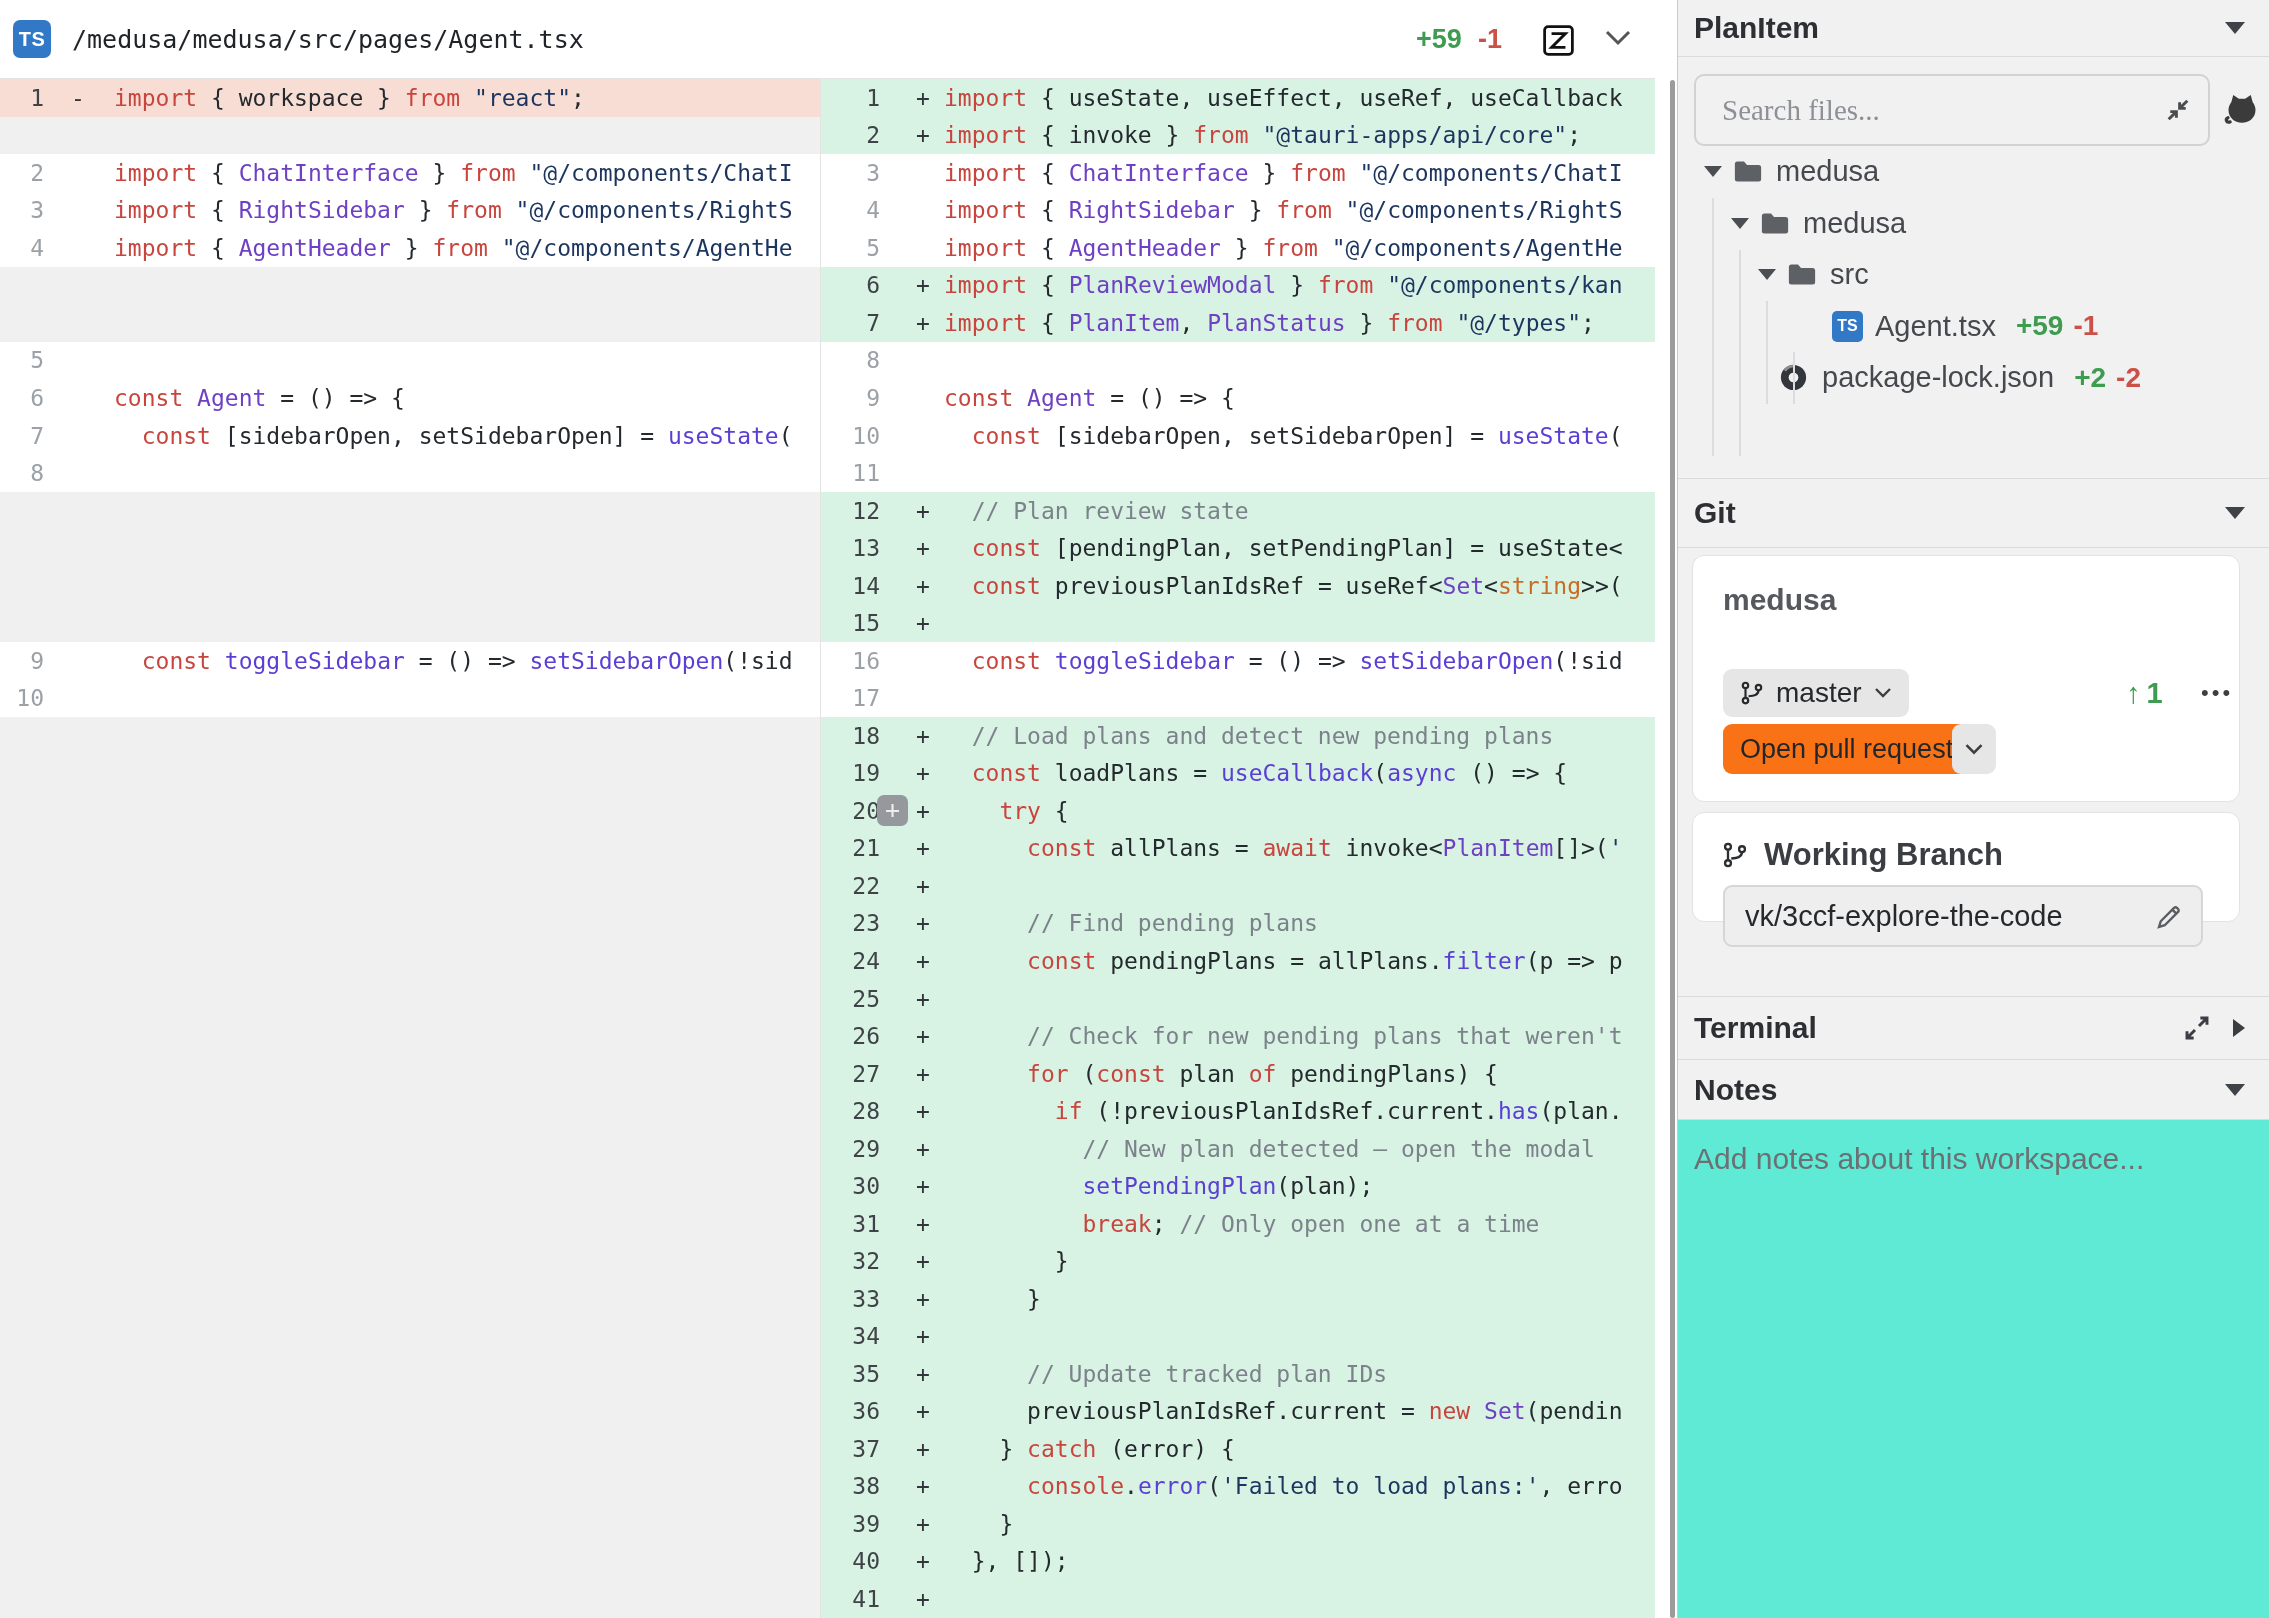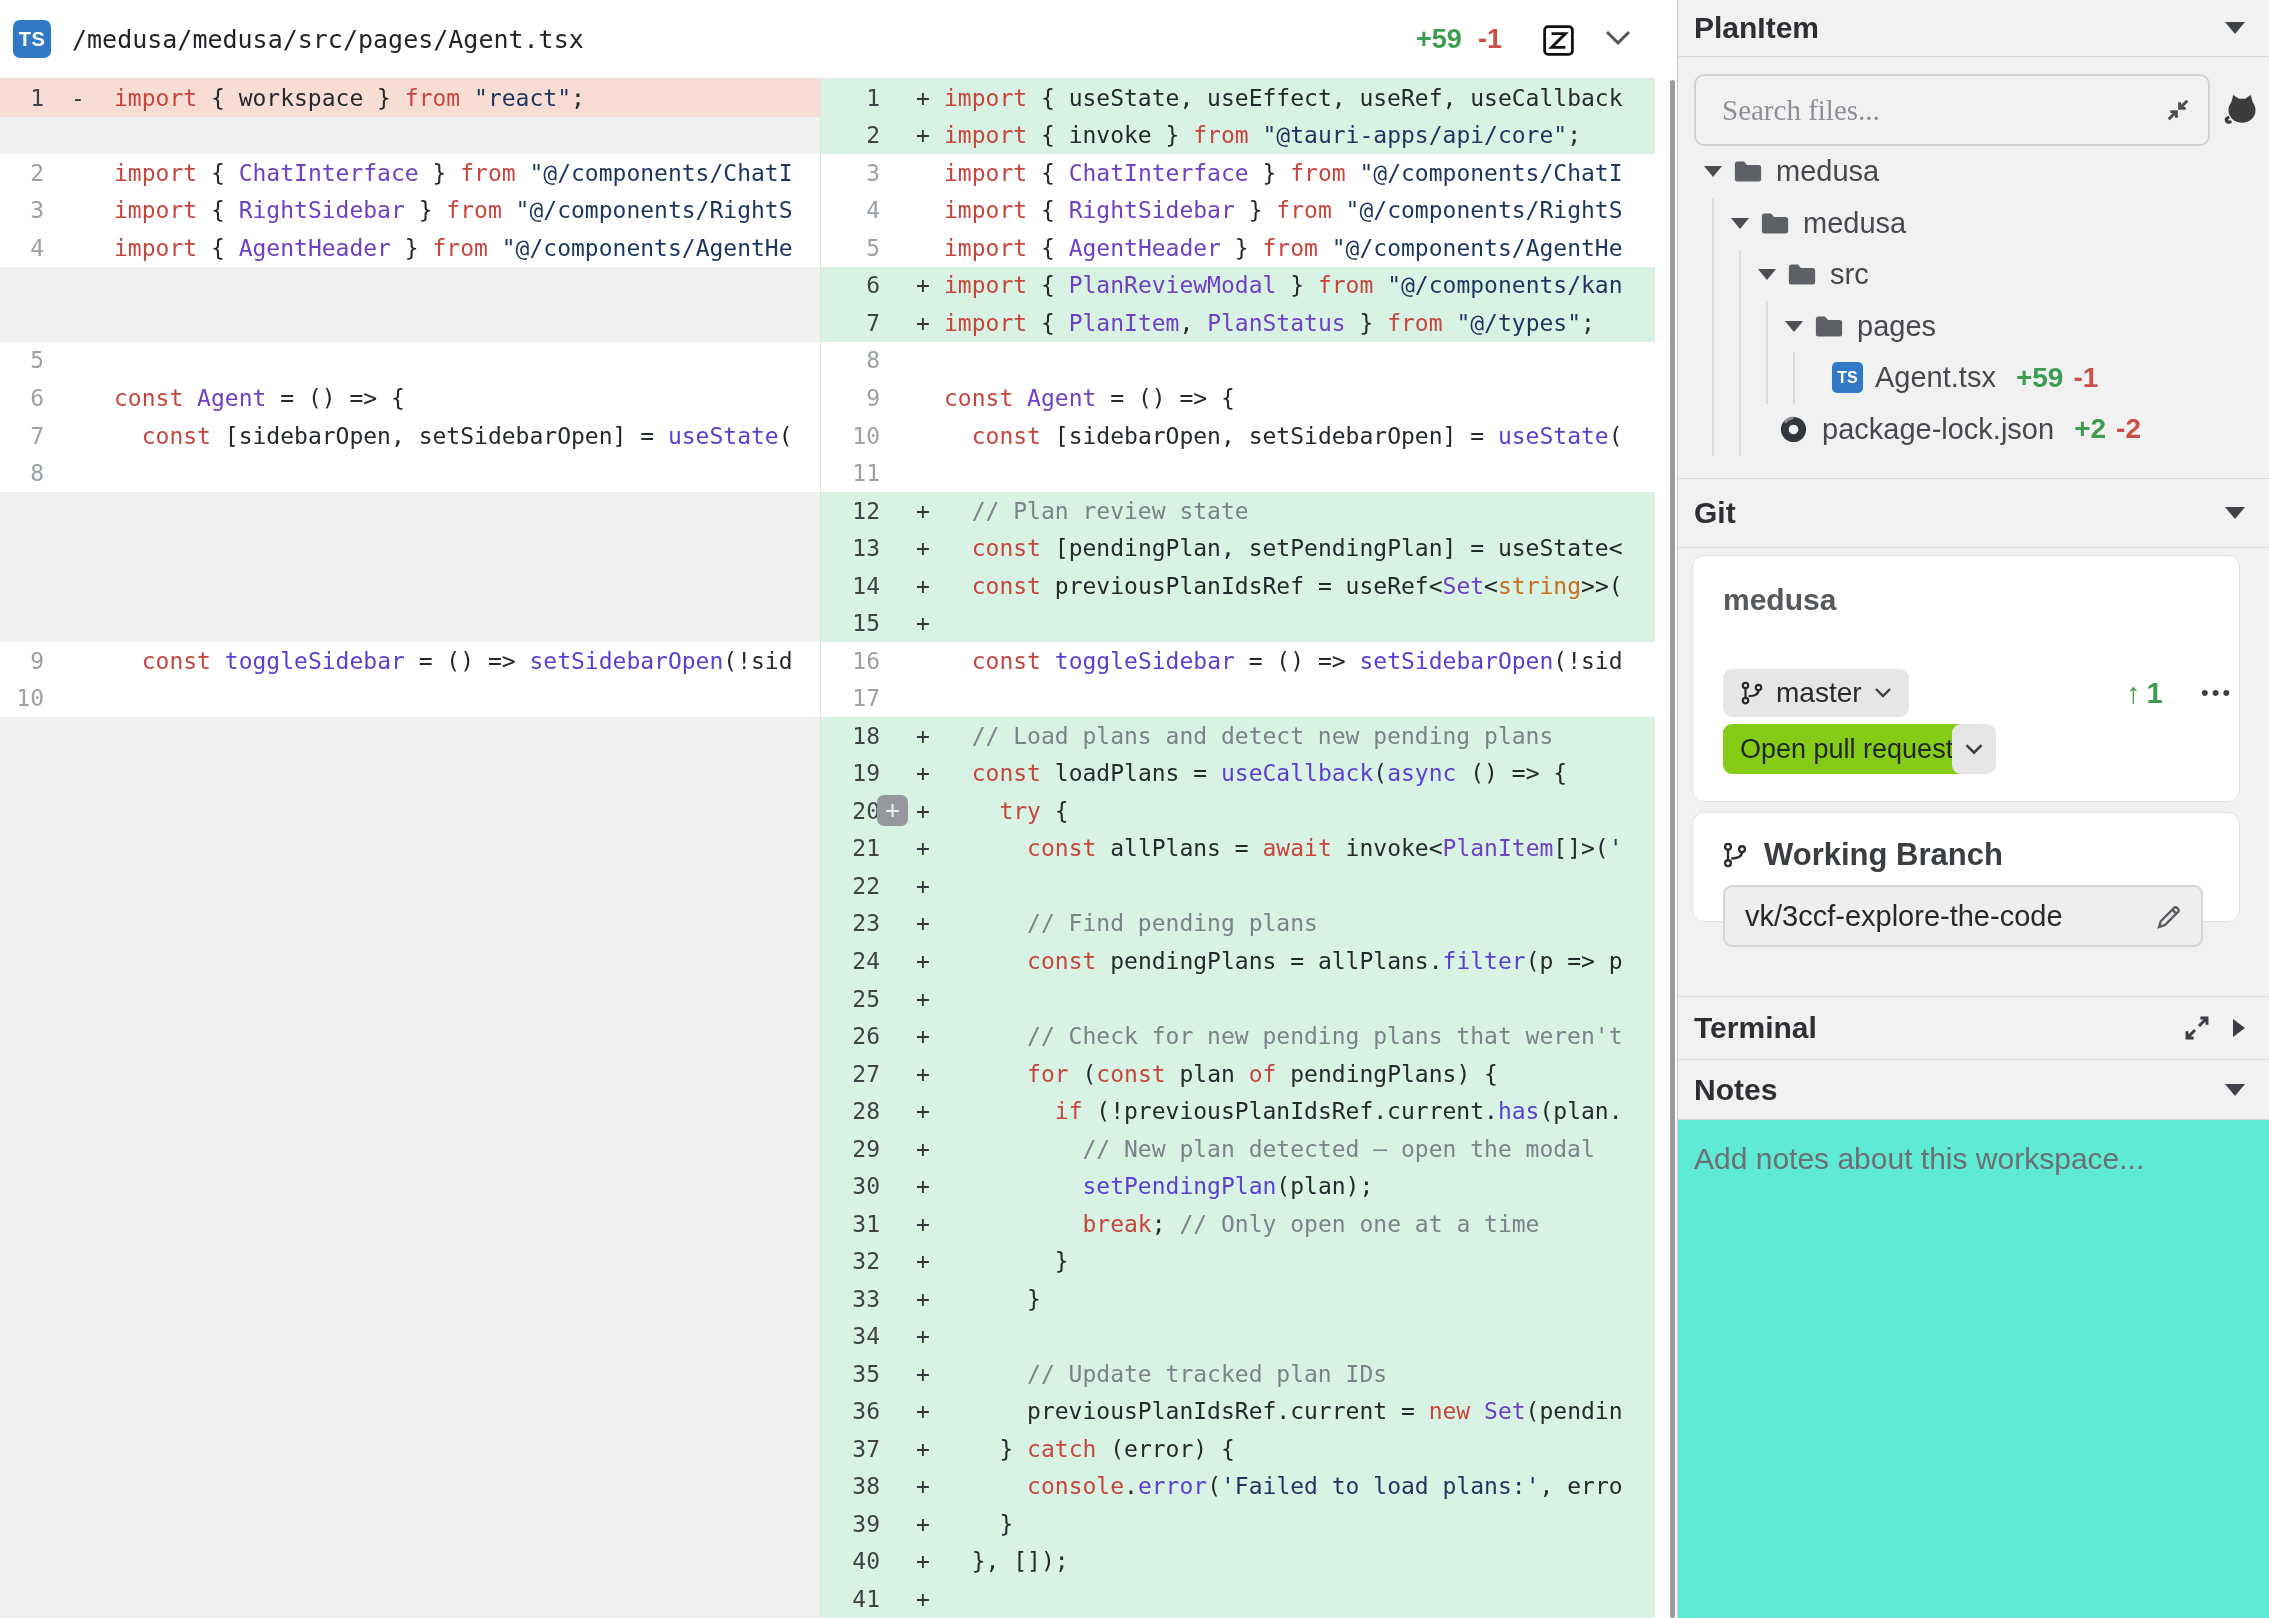--- a/index.html
+++ b/index.html
@@ -93,21 +93,21 @@
 
   .card{position:absolute;left:14px;width:548px;background:#fff;border:1px solid #e2e2e3;border-radius:12px}
   #card-git{top:555px;height:247px}
   #git-repo{position:absolute;left:30px;top:27px;font-size:30px;font-weight:bold;color:#55585c}
   #branch-pill{position:absolute;left:30px;top:113px;height:48px;background:#e6e6e7;border-radius:9px;
     display:flex;align-items:center;padding:0 16px;gap:11px;font-size:28px;color:#26292c;cursor:pointer}
   #ahead{position:absolute;left:433px;top:113px;height:48px;display:flex;align-items:center;gap:6px;
     color:#3d9c50;font-size:29px;font-weight:600}
   #more-menu{position:absolute;left:508px;top:113px;height:48px;display:flex;align-items:center;
     color:#3c3f42;font-size:22px;letter-spacing:3px;cursor:pointer}
-  #opr-btn{position:absolute;left:30px;top:168px;height:50px;background:#84cc16;border-radius:9px;
+  #opr-btn{position:absolute;left:30px;top:168px;height:50px;background:#f97316;border-radius:9px;
     padding:0 17px;font-size:27px;display:flex;align-items:center;color:#232629;cursor:pointer}
   #opr-seg{position:absolute;left:259px;top:168px;width:44px;height:50px;background:#e6e6e7;
     border-radius:9px;display:flex;align-items:center;justify-content:center;cursor:pointer}
 
   #card-wb{top:812px;height:110px}
   #wb-head{position:absolute;left:28px;top:24px;display:flex;align-items:center;gap:15px;
     font-size:31px;font-weight:bold;color:#3a3d41}
   #wb-field{position:absolute;left:30px;top:72px;width:480px;height:62px;background:#eeeeef;
     border:2px solid #d6d6d6;border-radius:9px;display:flex;align-items:center;
     padding:0 20px;font-size:29px;color:#26292c}
@@ -483,29 +483,20 @@
         </div>
         <div class="trow" style="padding-left: 80px;">
           <span class="tchev"></span>
           <span class="ticon">
             <svg width="30" height="25" viewBox="0 0 24 20">
               <path fill="#5d6166" d="M1.5 4a2 2 0 0 1 2-2h5.3l2.4 2.7h9.3a2 2 0 0 1 2 2V16a2 2 0 0 1-2 2h-17a2 2 0 0 1-2-2Z"></path>
             </svg>
           </span>
           <span>src</span>
         </div>
-        <div class="trow" style="padding-left: 107px;">
-          <span class="tchev"></span>
-          <span class="ticon">
-            <svg width="30" height="25" viewBox="0 0 24 20">
-              <path fill="#5d6166" d="M1.5 4a2 2 0 0 1 2-2h5.3l2.4 2.7h9.3a2 2 0 0 1 2 2V16a2 2 0 0 1-2 2h-17a2 2 0 0 1-2-2Z"></path>
-            </svg>
-          </span>
-          <span>pages</span>
-        </div>
         <div class="trow" style="padding-left: 154px;">
           <span class="tsbadge">TS</span>
           <span>Agent.tsx</span>
           <span class="cadd">+59</span>
           <span class="crem">-1</span>
         </div>
         <div class="trow" style="padding-left: 100px;">
           <span class="ticon">
             <svg width="31" height="31" viewBox="0 0 32 32">
               <circle cx="16" cy="16" r="13" fill="#33373b"></circle>

